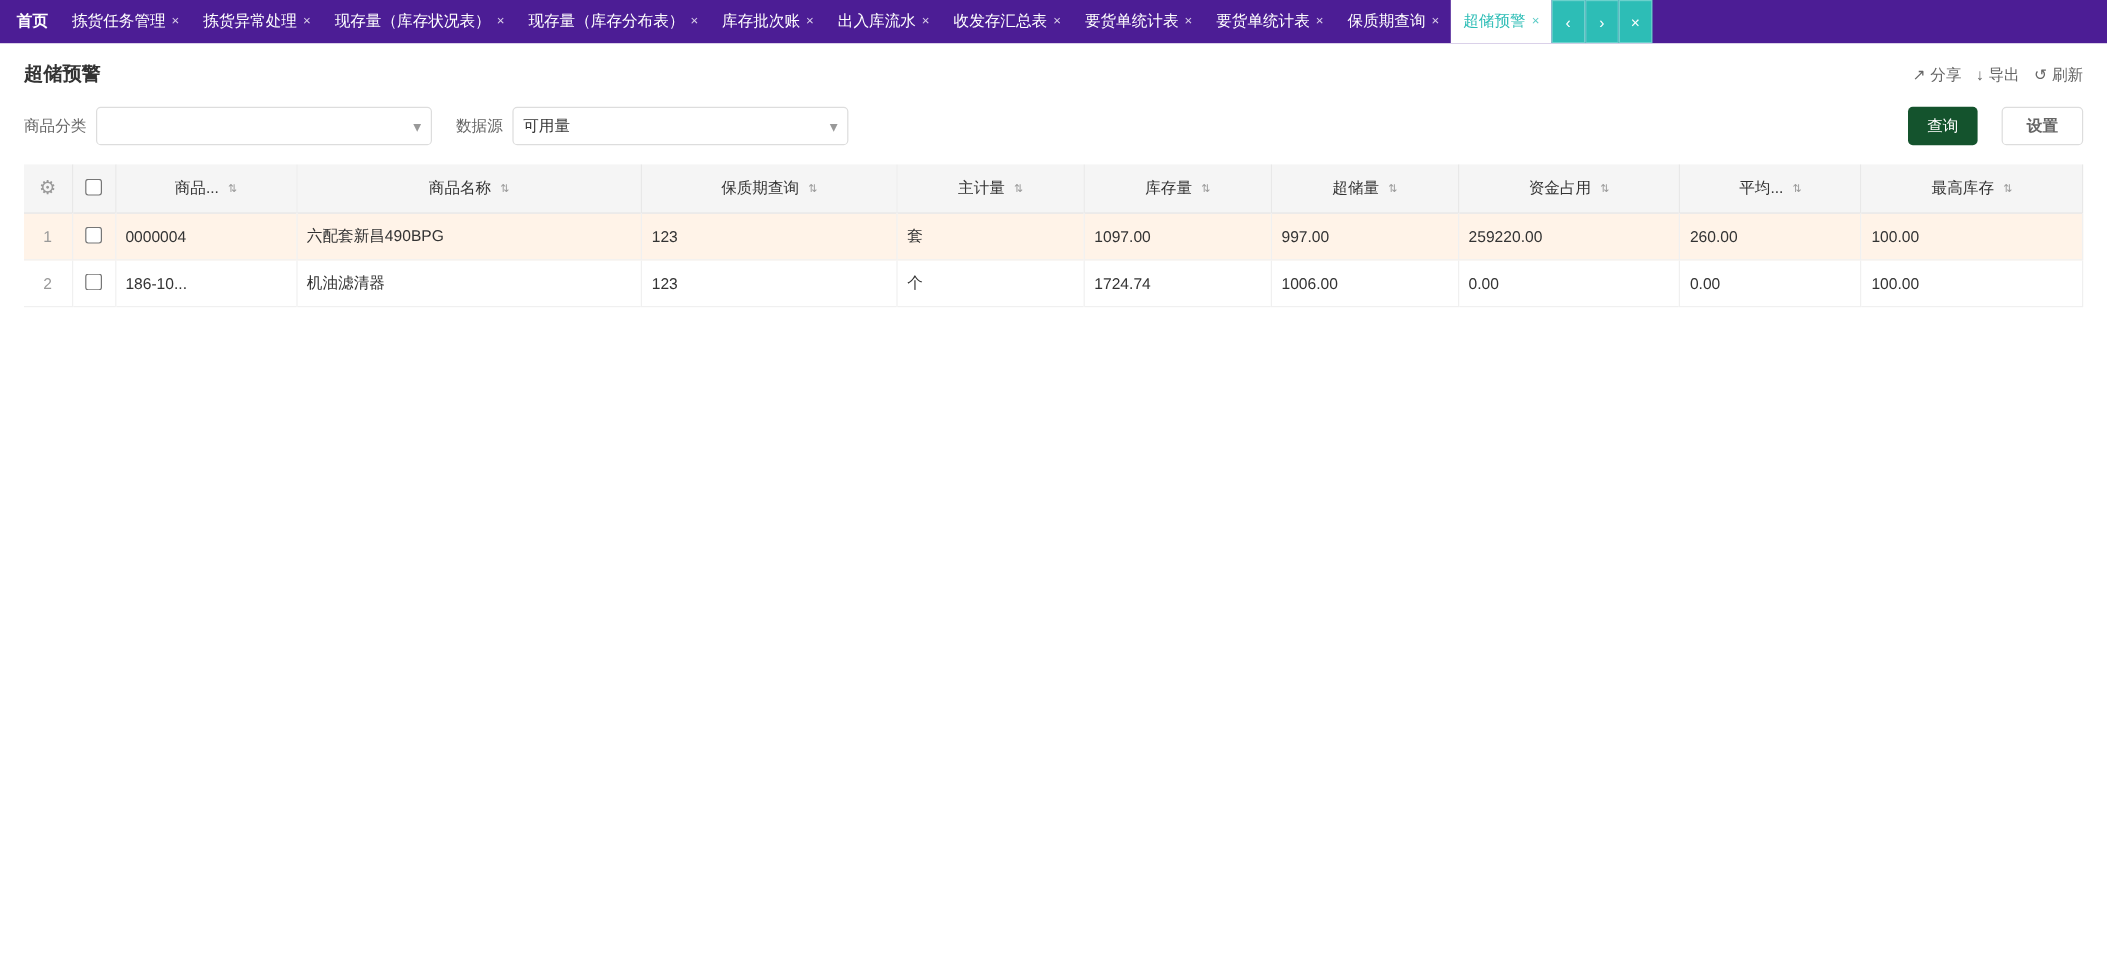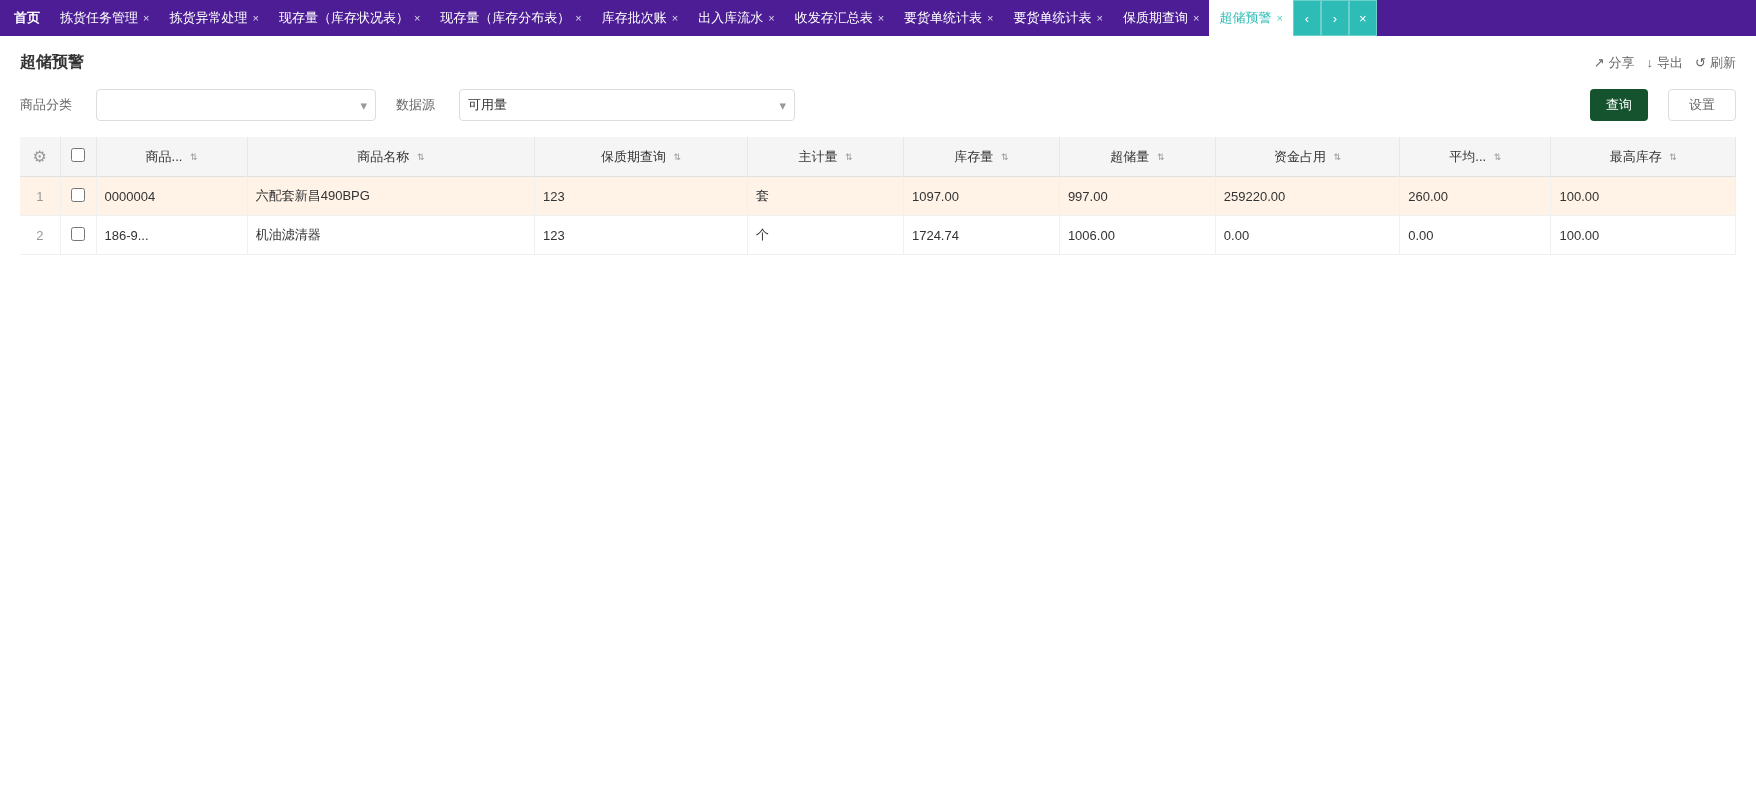--- a/index.html
+++ b/index.html
@@ -87,21 +87,21 @@
     .filter-row {
       display: flex;
       align-items: center;
       gap: 20px;
       margin-bottom: 16px;
       flex-wrap: wrap;
     }
     .filter-group {
       display: flex;
       align-items: center;
-      gap: 24px;
+      gap: 8px;
     }
     .filter-label {
       color: #666;
       font-size: 13px;
       white-space: nowrap;
     }
     .filter-select {
       width: 280px;
       height: 32px;
       border: 1px solid #ddd;
@@ -109,21 +109,21 @@
       padding: 0 8px;
       display: flex;
       align-items: center;
       justify-content: space-between;
       cursor: pointer;
       background: #fff;
       font-size: 13px;
       color: #333;
     }
     .filter-select-small {
-      width: 336px;
+      width: 280px;
       text-align: right;
     }
     .filter-select .chevron { color: #999; }
 
     .btn-query {
       background: #14532d;
       color: #fff;
       border: none;
       padding: 6px 16px;
       border-radius: 4px;
@@ -133,20 +133,21 @@
     }
     .btn-settings {
       background: #fff;
       color: #666;
       border: 1px solid #ddd;
       padding: 6px 20px;
       border-radius: 4px;
       cursor: pointer;
       font-size: 13px;
       height: 32px;
+      font-weight: bold;
     }
 
     
     .data-table {
       width: 100%;
       border-collapse: collapse;
       font-size: 13px;
     }
     .data-table thead tr {
       background: #f5f5f5;
@@ -355,21 +356,21 @@
       <td>997.00</td>
       <td>259220.00</td>
       <td>260.00</td>
       <td>100.00</td>
     </tr>
         <tr>
       <td class="gear-cell row-num">2</td>
       <td class="checkbox-cell">
         <input type="checkbox" style="">
       </td>
-      <td>186-9...</td>
+      <td>186-10...</td>
       <td>机油滤清器</td>
       <td>123</td>
       <td>个</td>
       <td>1724.74</td>
       <td>1006.00</td>
       <td>0.00</td>
       <td>0.00</td>
       <td>100.00</td>
     </tr>
       </tbody>

